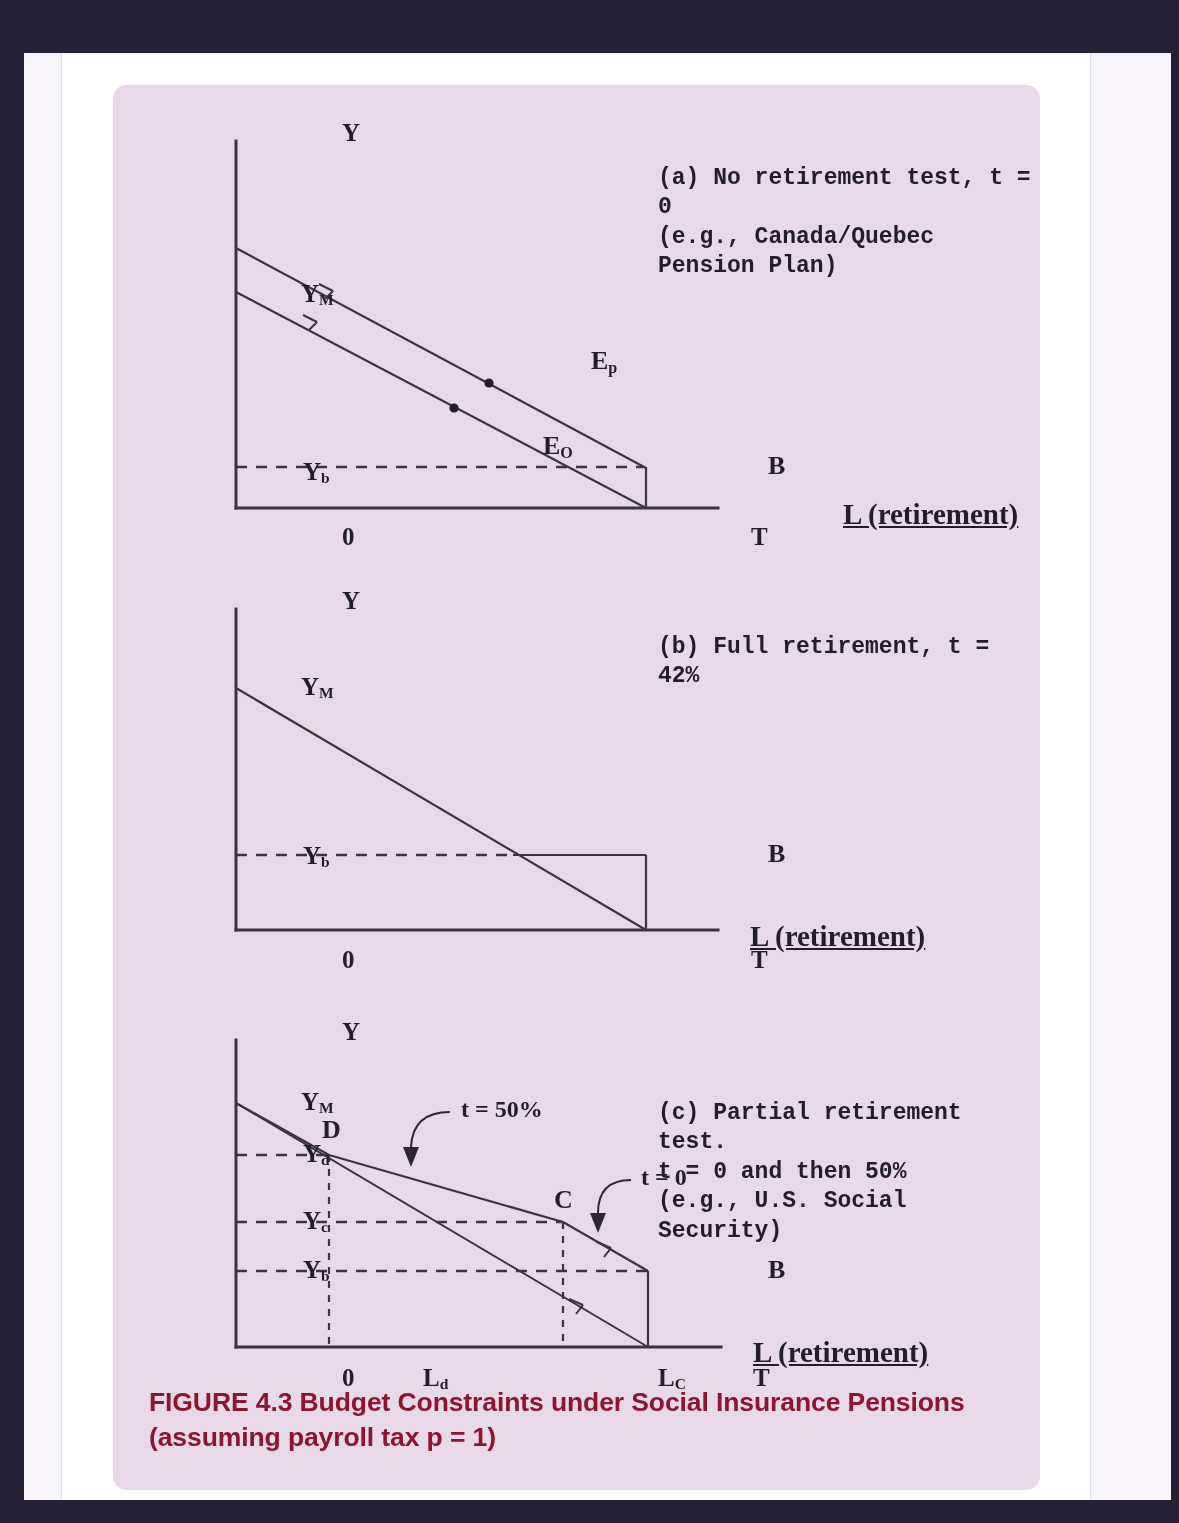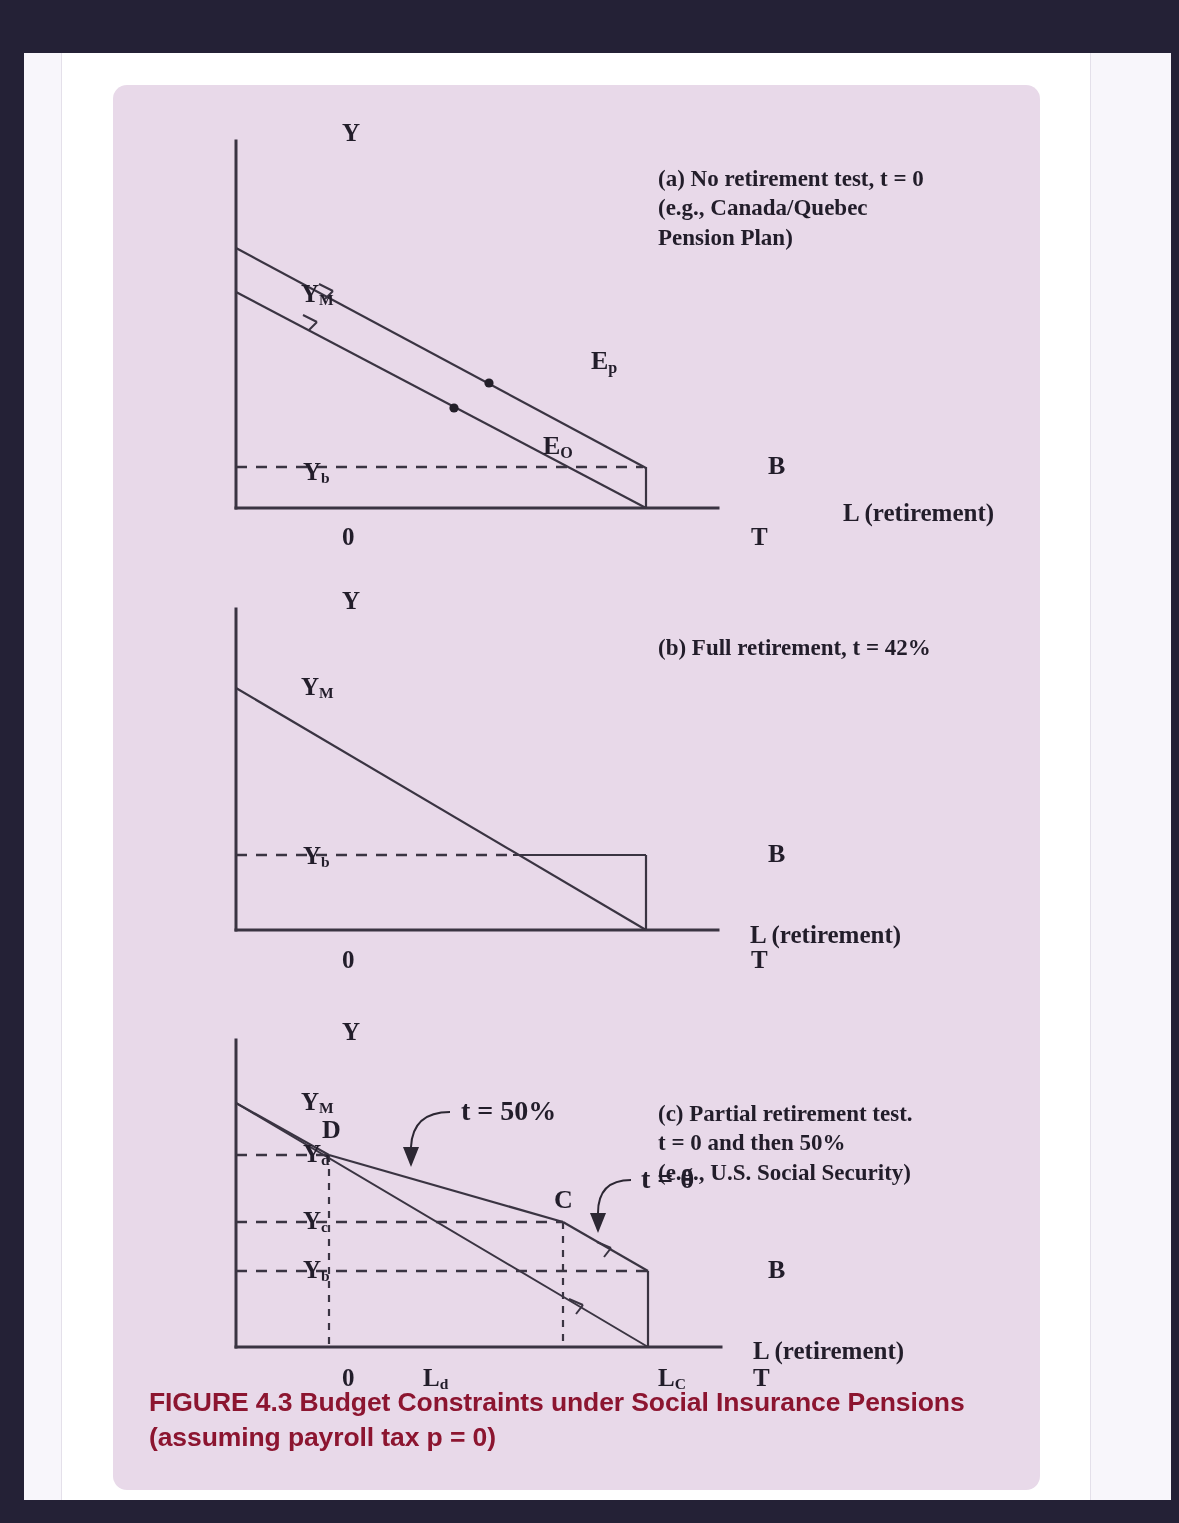--- a/index.html
+++ b/index.html
@@ -137,26 +137,28 @@
     font-size: 25px;
   }
   .lbl-pt {
     font-size: 26px;
   }
   .lbl-head {
     font-size: 23px;
     line-height: 1.28;
     white-space: pre-line;
     font-weight: bold;
+    font-family: Liberation Mono, monospace;
   }
   .lbl-anno {
-    font-size: 28px;
+    font-size: 24px;
   }
   .lbl-ltext {
-    font-size: 25px;
+    font-size: 29px;
+    text-decoration: underline;
   }
 
   sub.sm {
     font-size: 0.62em;
     font-weight: bold;
     vertical-align: -0.22em;
   }
 
   .fig-caption {
     position: absolute;
@@ -325,16 +327,16 @@
       <div class="lbl lbl-anno" style="left:348px; top:102px;">t = 50%</div>
 
       <div class="lbl lbl-anno" style="left:528px; top:170px;font-family:Liberation Serif, serif;">t = 0</div>
 
       <div class="lbl lbl-head" style="left:545px; top:59px;margin-top:45px;">(c) Partial retirement test.
      t = 0 and then 50%
      (e.g., U.S. Social Security)</div>
     </div>
 
     <div class="fig-caption">FIGURE 4.3   Budget Constraints under Social Insurance Pensions
-(assuming payroll tax p = 0)</div>
+(assuming payroll tax p = 1)</div>
 
   </div>
 </div>
 
 </body></html>

